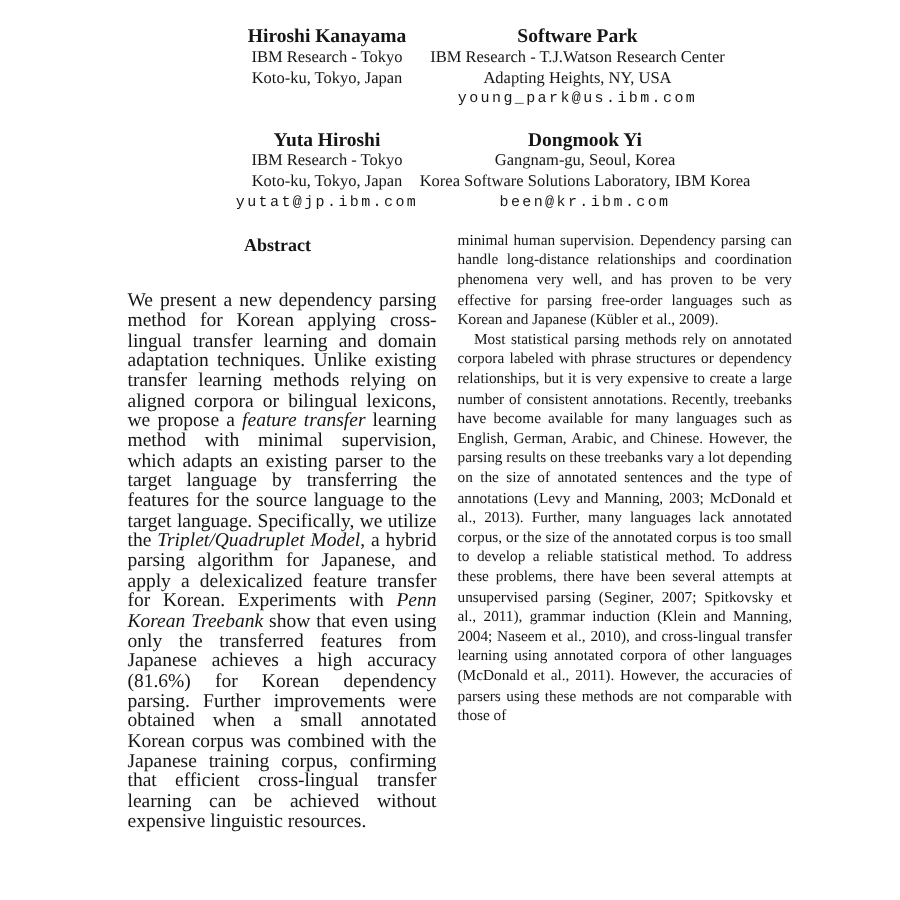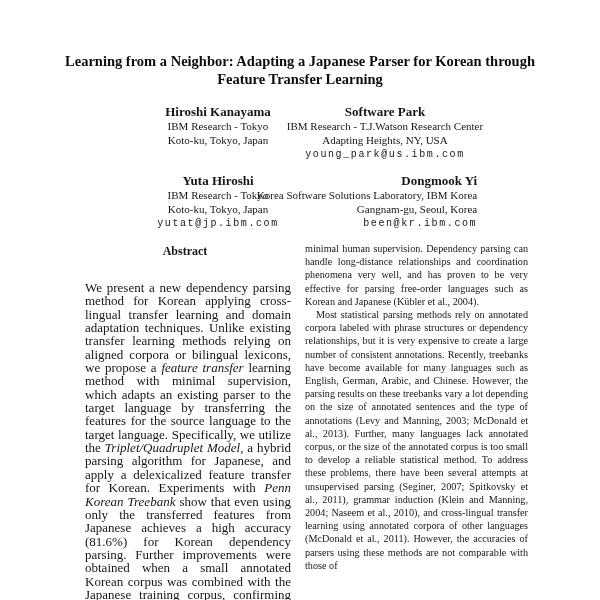--- a/index.html
+++ b/index.html
@@ -32,21 +32,21 @@
   }
   .author {
     position: absolute;
     transform: translateX(-50%);
     text-align: center;
     white-space: nowrap;
   }
   .author.a0 { left: 218px; top: 0; }
   .author.a1 { left: 385px; top: 0; }
   .author.a2 { left: 218px; top: 69px; }
-  .author.a3 { left: 367px; top: 69px; text-align: right; }
+  .author.a3 { left: 390px; top: 69px; }
   .author .name {
     font-size: 13px;
     font-weight: 700;
     line-height: 14px;
     margin-bottom: 1px;
   }
   .author .affil {
     font-size: 11px;
     line-height: 13.5px;
   }
@@ -83,21 +83,20 @@
     text-align: justify;
   }
   .body-par.indented { text-indent: 11px; }
   i { font-style: italic; }
 </style>
 </head>
 <body style="background: rgb(255, 255, 255); color: rgb(22, 22, 22);">
 
 <div class="page">
 
-  <h1 class="title">Learning from a Neighbor: Adapting a Japanese Parser for Korean through Feature Transfer Learning</h1>
 
   <div class="authors">
 
     <div class="author a0">
       <div class="name">Hiroshi Kanayama</div>
       <div class="affil">IBM Research - Tokyo</div>
       <div class="affil">Koto-ku, Tokyo, Japan</div>
     </div>
 
     <div class="author a1">
@@ -109,34 +108,34 @@
 
     <div class="author a2">
       <div class="name">Yuta Hiroshi</div>
       <div class="affil">IBM Research - Tokyo</div>
       <div class="affil">Koto-ku, Tokyo, Japan</div>
       <div class="email">yutat@jp.ibm.com</div>
     </div>
 
     <div class="author a3">
       <div class="name">Dongmook Yi</div>
+      <div class="affil">Gangnam-gu, Seoul, Korea</div>
       <div class="affil">Korea Software Solutions Laboratory, IBM Korea</div>
-      <div class="affil">Gangnam-gu, Seoul, Korea</div>
       <div class="email">been@kr.ibm.com</div>
     </div>
 
   </div>
 
   <div class="columns">
 
     <div class="col-left">
       <div class="abstract-heading">Abstract</div>
       <p class="abstract-body"><span>We present a new dependency parsing method for Korean applying cross-lingual transfer learning and domain adaptation techniques. Unlike existing transfer learning methods relying on aligned corpora or bilingual lexicons, we propose a </span><i>feature transfer</i><span> learning method with minimal supervision, which adapts an existing parser to the target language by transferring the features for the source language to the target language. Specifically, we utilize the </span><i>Triplet/Quadruplet Model</i><span>, a hybrid parsing algorithm for Japanese, and apply a delexicalized feature transfer for Korean. Experiments with </span><i>Penn Korean Treebank</i><span> show that even using only the transferred features from Japanese achieves a high accuracy (81.6%) for Korean dependency parsing. Further improvements were obtained when a small annotated Korean corpus was combined with the Japanese training corpus, confirming that efficient cross-lingual transfer learning can be achieved without expensive linguistic resources.</span></p>
     </div>
 
     <div class="col-right">
-      <p class="body-par"><span>minimal human supervision. Dependency parsing can handle long-distance relationships and coordination phenomena very well, and has proven to be very effective for parsing free-order languages such as Korean and Japanese (Kübler et al., 2004).</span></p>
+      <p class="body-par"><span>minimal human supervision. Dependency parsing can handle long-distance relationships and coordination phenomena very well, and has proven to be very effective for parsing free-order languages such as Korean and Japanese (Kübler et al., 2009).</span></p>
       <p class="body-par indented"><span>Most statistical parsing methods rely on annotated corpora labeled with phrase structures or dependency relationships, but it is very expensive to create a large number of consistent annotations. Recently, treebanks have become available for many languages such as English, German, Arabic, and Chinese. However, the parsing results on these treebanks vary a lot depending on the size of annotated sentences and the type of annotations (Levy and Manning, 2003; McDonald et al., 2013). Further, many languages lack annotated corpus, or the size of the annotated corpus is too small to develop a reliable statistical method. To address these problems, there have been several attempts at unsupervised parsing (Seginer, 2007; Spitkovsky et al., 2011), grammar induction (Klein and Manning, 2004; Naseem et al., 2010), and cross-lingual transfer learning using annotated corpora of other languages (McDonald et al., 2011). However, the accuracies of parsers using these methods are not comparable with those of</span></p>
     </div>
 
   </div>
 
 </div>
 
 </body></html>

